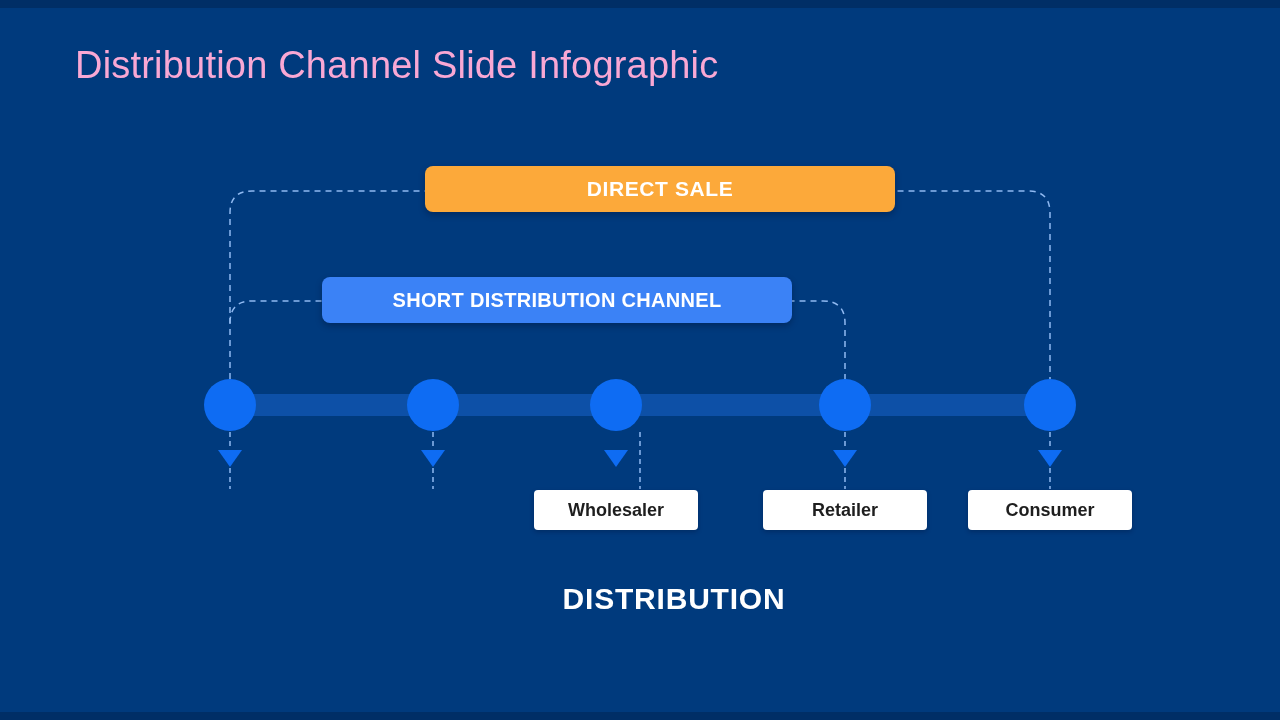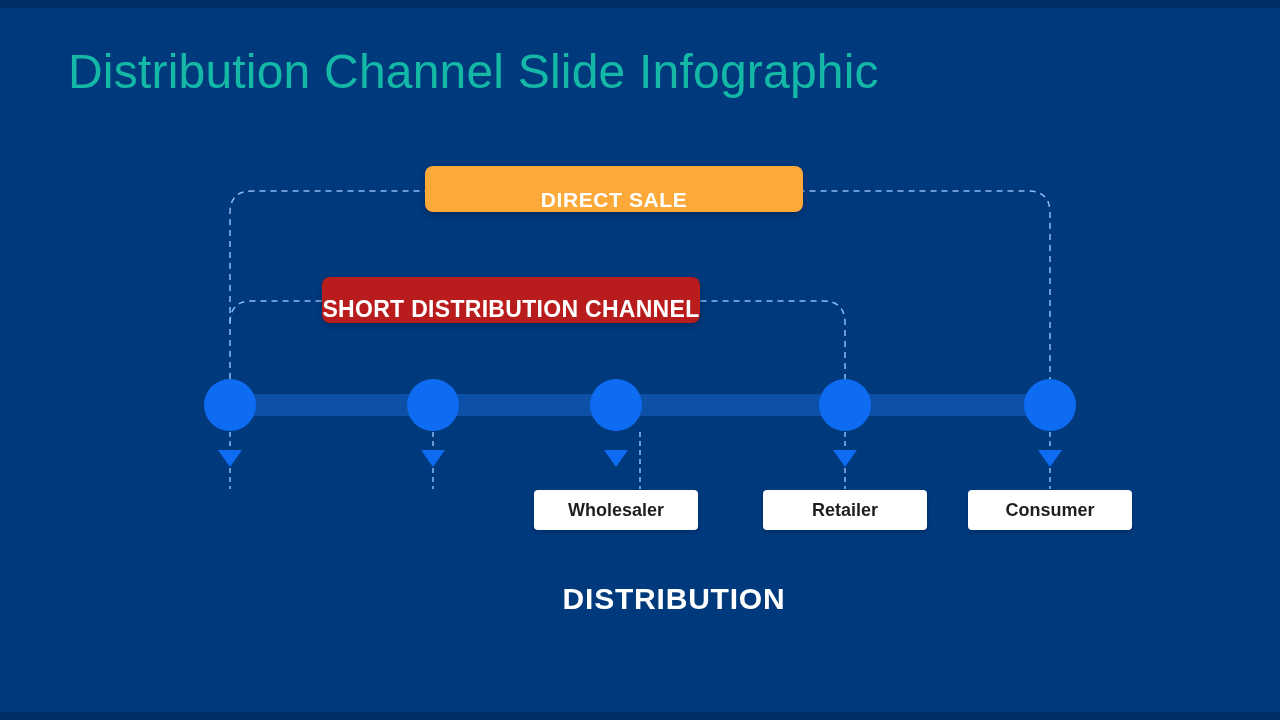--- a/index.html
+++ b/index.html
@@ -7,22 +7,22 @@
     width:1280px;height:720px;position:relative;overflow:hidden;
     background:#003A7D;
     font-family:"Liberation Sans", sans-serif;
     -webkit-font-smoothing:antialiased;
   }
   .edge-strip{position:absolute;left:0;width:1280px;height:8px;background:#002E66;}
   .edge-strip.top{top:0;}
   .edge-strip.bottom{bottom:0;}
 
   .slide-title{
-    position:absolute;left:68px;top:44px;
-    color:#14b8a6;font-size:48px;font-weight:400;letter-spacing:0.2px;
+    position:absolute;left:75px;top:44px;
+    color:#f9a8d4;font-size:38px;font-weight:400;letter-spacing:0.2px;
     white-space:nowrap;
   }
 
   
   svg.connectors{position:absolute;left:0;top:0;width:1280px;height:720px;}
 
   
   .timeline-bar{
     position:absolute;left:230px;top:394px;width:820px;height:22px;
     background:#0D50A7;border-radius:11px;
@@ -44,27 +44,27 @@
     background:#FFFFFF;border-radius:4px;
     box-shadow:0 2px 4px rgba(0,20,60,0.35);
     display:flex;align-items:center;justify-content:center;
     color:#1E1E1E;font-size:18px;font-weight:700;
   }
   .node-1{left:148px;} .node-2{left:351px;} .node-3{left:534px;}
   .node-4{left:763px;} .node-5{left:968px;}
 
   
   .banner{
-    position:absolute;width:378px;height:46px;border-radius:8px;
-    display:flex;align-items:flex-end;justify-content:center;
+    position:absolute;width:470px;height:46px;border-radius:8px;
+    display:flex;align-items:center;justify-content:center;
     color:#FFFFFF;font-weight:700;
     box-shadow:0 3px 6px rgba(0,15,45,0.35);
   }
   .banner.direct{left:425px;top:166px;background:#FCA93A;font-size:21px;letter-spacing:0.6px;}
-  .banner.short{left:322px;top:277px;background:#b91c1c;font-size:23px;letter-spacing:0.3px;}
+  .banner.short{left:322px;top:277px;background:#3b82f6;font-size:20px;letter-spacing:0.3px;}
 
   .footer-title{
     position:absolute;left:0;top:579px;width:1280px;
     text-align:center;color:#FFFFFF;font-size:30px;font-weight:700;
     line-height:39px;letter-spacing:0.8px;padding-left:34px;
   }
 </style>
 </head>
 <body>
 

